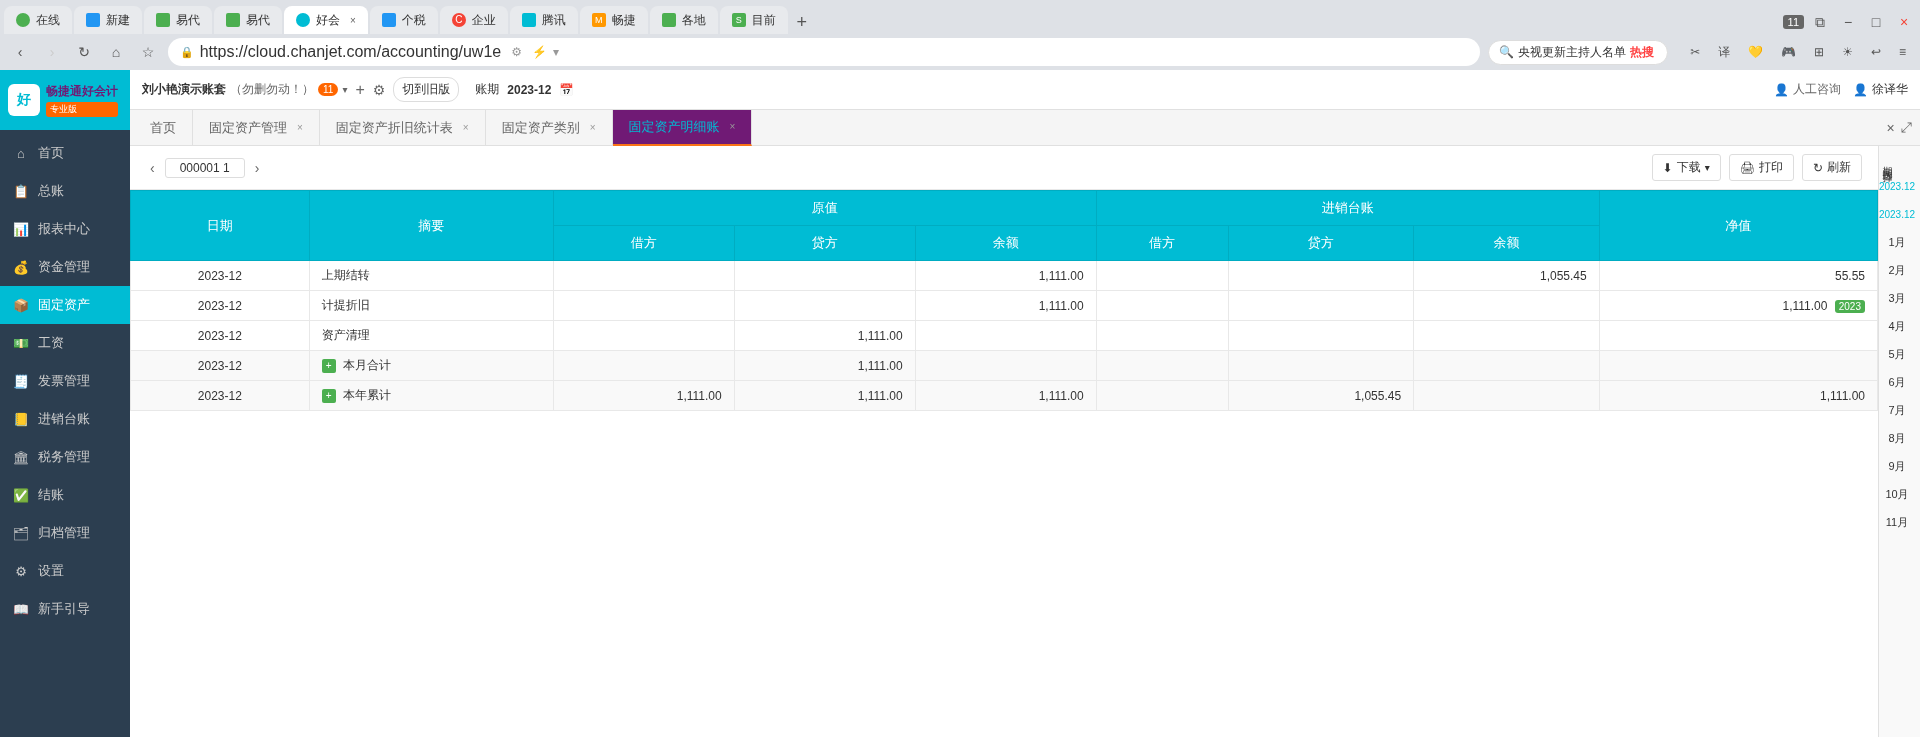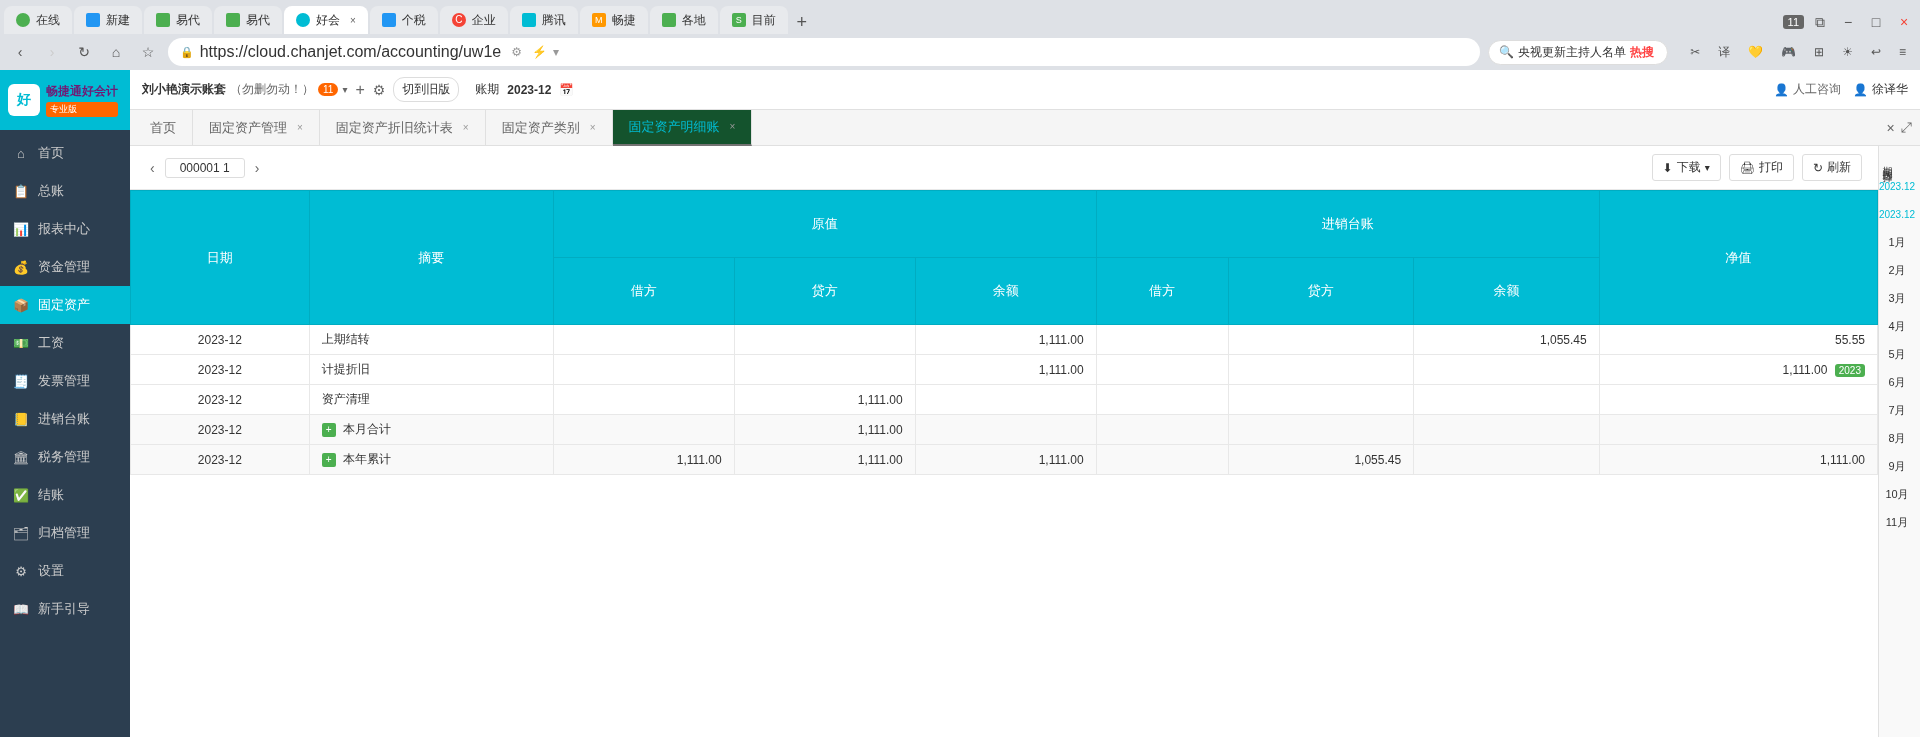--- a/index.html
+++ b/index.html
@@ -42,38 +42,38 @@
     .top-bar-btn { background: #fff; border: 1px solid #ddd; border-radius: 11px; padding: 3px 8px; font-size: 12px; cursor: pointer; color: #333; }
     .top-bar-period { font-size: 12px; color: #333; margin-left: 8px; }
     .top-bar-right { margin-left: auto; display: flex; align-items: center; gap: 12px; }
     .top-bar-support { font-size: 12px; color: #666; display: flex; align-items: center; gap: 4px; cursor: pointer; }
     .top-bar-avatar { display: flex; align-items: center; gap: 4px; font-size: 12px; color: #333; cursor: pointer; }
 
     
     .tab-nav { height: 36px; background: #f5f5f5; border-bottom: 1px solid #e0e0e0; display: flex; align-items: center; padding: 0; }
     .page-tab { height: 36px; display: flex; align-items: center; padding: 0 16px; font-size: 13px; color: #666; cursor: pointer; border-right: 1px solid #e0e0e0; white-space: nowrap; gap: 6px; }
     .page-tab:first-child { padding-left: 20px; }
-    .page-tab.active { background: #14532d; color: #00bcd4; border-bottom: 2px solid #737373; font-weight: 500; }
+    .page-tab.active { background: #701a75; color: #00bcd4; border-bottom: 2px solid #f97316; font-weight: 500; }
     .page-tab .tab-x { font-size: 10px; color: #999; margin-left: 4px; }
 
     
     .content-area { flex: 1; background: #fff; overflow: auto; padding: 0; display: flex; flex-direction: column; }
 
     
     .content-toolbar { display: flex; align-items: center; padding: 8px 16px; border-bottom: 1px solid #e8e8e8; gap: 12px; }
     .pagination-control { display: flex; align-items: center; gap: 6px; }
     .page-arrow { cursor: pointer; color: #666; font-size: 14px; padding: 2px 4px; }
     .page-num-box { border: 1px solid #ddd; border-radius: 3px; padding: 2px 8px; font-size: 12px; color: #333; background: #fff; min-width: 80px; text-align: center; }
     .toolbar-right { margin-left: auto; display: flex; align-items: center; gap: 8px; }
     .toolbar-btn { display: flex; align-items: center; gap: 4px; padding: 4px 10px; border: 1px solid #ddd; border-radius: 3px; font-size: 12px; color: #333; cursor: pointer; background: #fff; }
 
     
     .data-table { width: 100%; border-collapse: collapse; }
     .table-container { flex: 1; overflow: auto; }
-    .data-table th { background: #00bcd4; color: #fff; padding: 24px 12px; text-align: center; font-size: 13px; font-weight: normal; border: 1px solid #00acc1; white-space: nowrap; }
+    .data-table th { background: #00bcd4; color: #fff; padding: 8px 12px; text-align: center; font-size: 13px; font-weight: normal; border: 1px solid #00acc1; white-space: nowrap; }
     .data-table td { padding: 6px 12px; text-align: right; font-size: 12px; color: #333; border: 1px solid #e8e8e8; white-space: nowrap; }
     .data-table td.text-left { text-align: left; }
     .data-table td.text-center { text-align: center; }
     .data-table tr.subtotal { background: #f9f9f9; }
     .data-table tr.subtotal td { color: #333; }
     .subtotal-icon { display: inline-block; width: 14px; height: 14px; background: #4caf50; color: #fff; border-radius: 2px; font-size: 10px; text-align: center; line-height: 14px; margin-right: 4px; }
 
     
     .right-panel { width: 42px; background: #f9f9f9; border-left: 1px solid #e0e0e0; display: flex; flex-direction: column; align-items: flex-start; padding: 8px 0; gap: 4px; }
     .period-item { width: 36px; height: 24px; display: flex; align-items: center; justify-content: center; font-size: 11px; color: #333; cursor: pointer; border-radius: 3px; }

